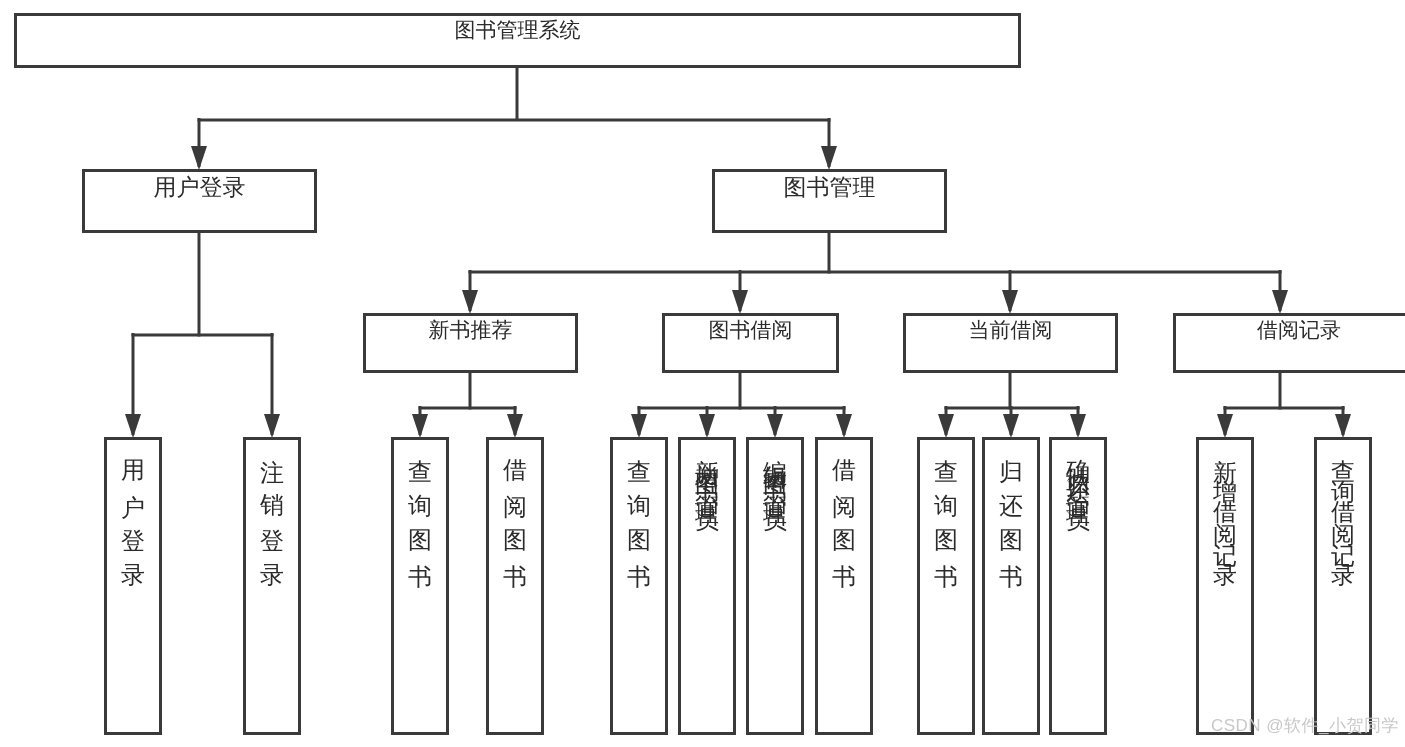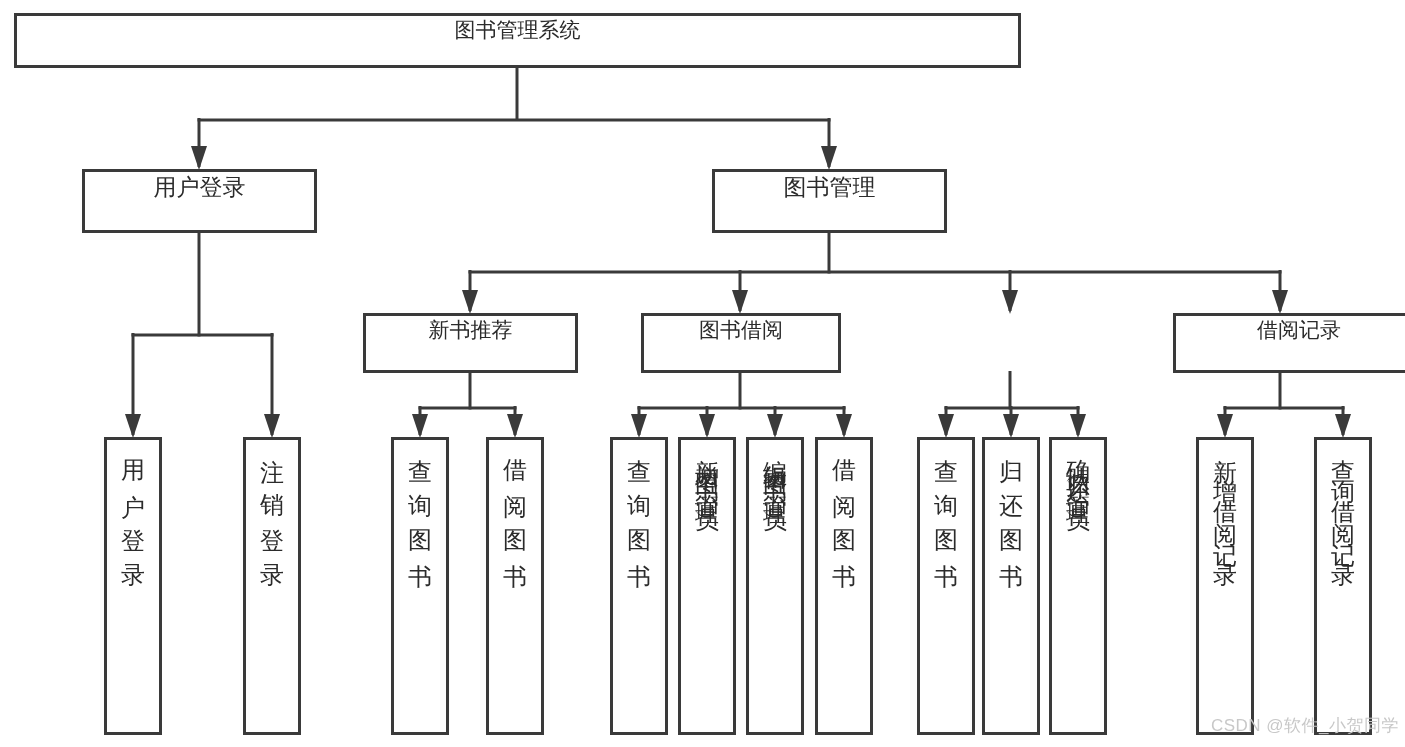--- a/index.html
+++ b/index.html
@@ -120,22 +120,25 @@
   <div class="node l1" style="left:82px; top:169px; width:235px; height:64px;">
     <span>用户登录</span>
   </div>
   <div class="node l2" style="left:363px; top:313px; width:215px; height:60px;">
     <span>新书推荐</span>
   </div>
 
   <div class="node l1" style="left:712px; top:169px; width:235px; height:64px;">
     <span>图书管理</span>
   </div>
-  <div class="node l2" style="left:641px; top:313px; width:200px; height:60px;">
+  <div class="node l2" style="left:662px; top:313px; width:177px; height:60px;">
     <span>图书借阅</span>
+  </div>
+  <div class="node l2" style="left:903px; top:313px; width:215px; height:60px;">
+    <span>当前借阅</span>
   </div>
   <div class="node l2" style="left:1173px; top:313px; width:252px; height:60px;">
     <span>借阅记录</span>
   </div>
 
   <div class="node leaf ls4" style="left:104px; top:437px; width:58px; height:298px;">
     <span>用户登录</span>
   </div>
   <div class="node leaf ls4" style="left:243px; top:437px; width:58px; height:298px;">
     <span>注销登录</span>

